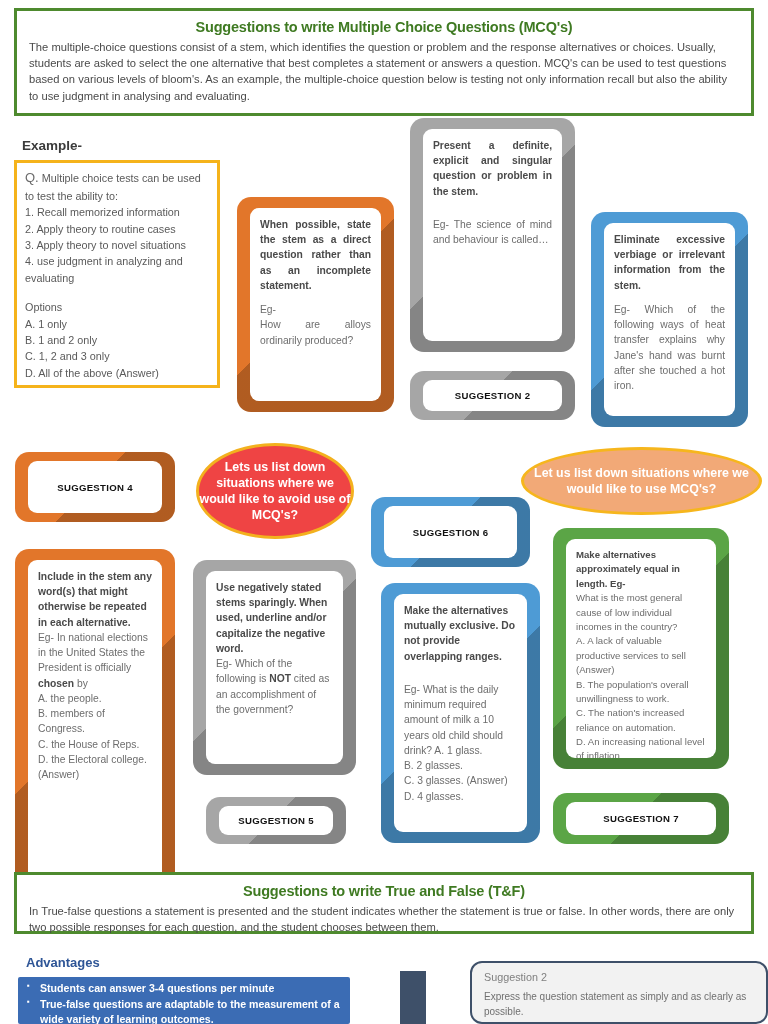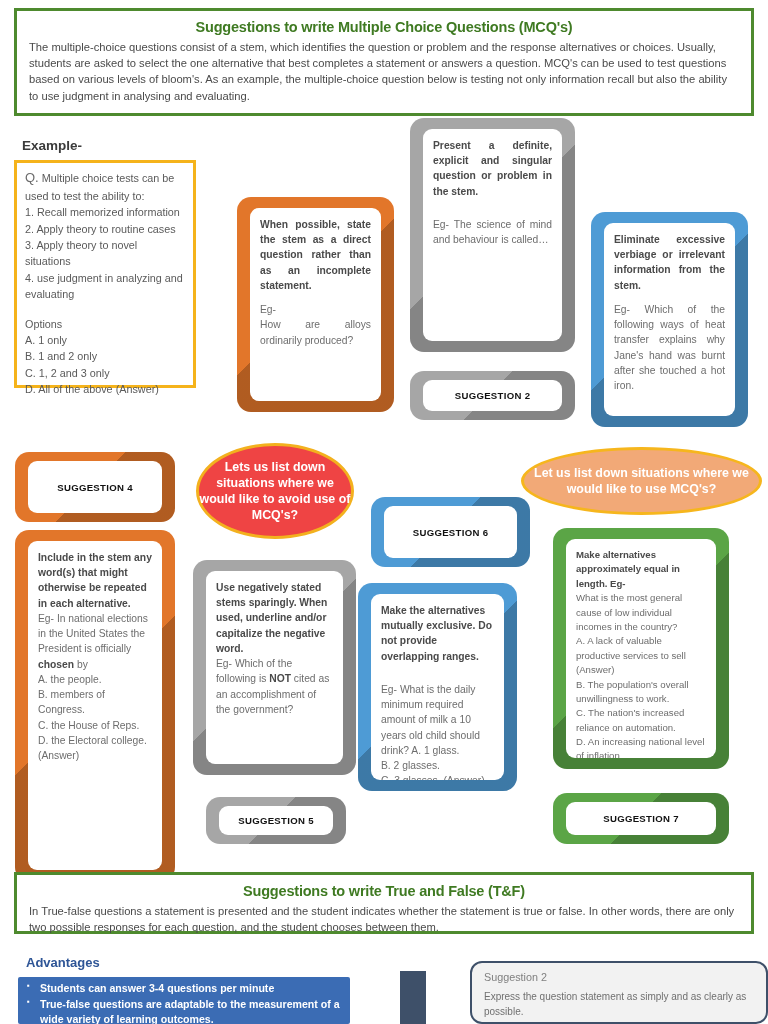--- a/index.html
+++ b/index.html
@@ -35,21 +35,21 @@
     color:#4a4a4a;
     text-align:left;
   }
 
   
   .example-label{
     position:absolute;left:22px;top:138px;
     font-size:13.5px;font-weight:bold;color:#3b3b3b;
   }
   .example-box{
-    position:absolute;left:14px;top:160px;width:182px;height:228px;
+    position:absolute;left:14px;top:160px;width:206px;height:228px;
     border:3px solid #F5B31B;
     box-sizing:border-box;
     background:#fff;
     padding:5px 8px;
     font-size:10.8px;
     line-height:1.52;
     color:#5a5a5a;
   }
   .example-box .q{font-size:13px;color:#6b6b6b;}
 
@@ -233,21 +233,21 @@
     </div>
   </div>
 
   <div class="shell orange badge" style="left:15px;top:452px;width:160px;height:70px;">
     <div class="shadow"></div>
     <div class="inner">
       <span class="badge-text">SUGGESTION 4</span>
     </div>
   </div>
 
-  <div class="shell orange card" style="left:15px;top:530px;width:160px;height:351px;">
+  <div class="shell orange card" style="left:15px;top:549px;width:160px;height:351px;">
     <div class="shadow"></div>
     <div class="inner">
       <span class="lead">Include in the stem any word(s) that might otherwise be repeated in each alternative.</span>
       <span>Eg- In national elections in the United States the President is officially </span><b>chosen</b><span> by</span><br>
       <span>A. the people.</span><br>
       <span>B. members of Congress.</span><br>
       <span>C. the House of Reps.</span><br>
       <span>D. the Electoral college. (Answer)</span>
     </div>
   </div>
@@ -271,21 +271,21 @@
     </div>
   </div>
 
   <div class="shell blue badge" style="left:371px;top:497px;width:159px;height:70px;">
     <div class="shadow"></div>
     <div class="inner">
       <span class="badge-text">SUGGESTION 6</span>
     </div>
   </div>
 
-  <div class="shell blue card" style="left:358px;top:583px;width:159px;height:208px;">
+  <div class="shell blue card" style="left:381px;top:583px;width:159px;height:260px;">
     <div class="shadow"></div>
     <div class="inner">
       <span class="lead">Make the alternatives mutually exclusive. Do not provide overlapping ranges.</span>
       <span class="gap"></span><span class="gap"></span>
       <span>Eg- What is the daily minimum required amount of milk a 10 years old child should drink? A. 1 glass.</span><br>
       <span>B. 2 glasses.</span><br>
       <span>C. 3 glasses. (Answer)</span><br>
       <span>D. 4 glasses.</span>
     </div>
   </div>

